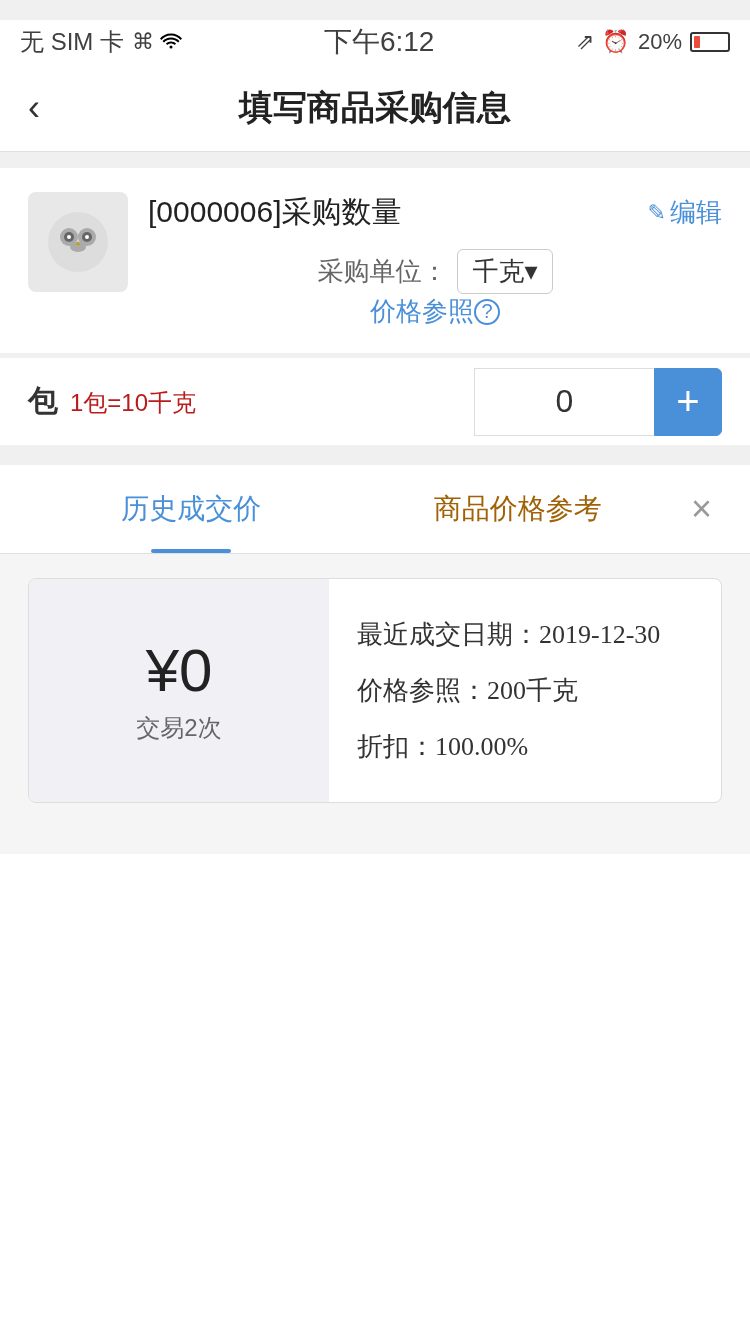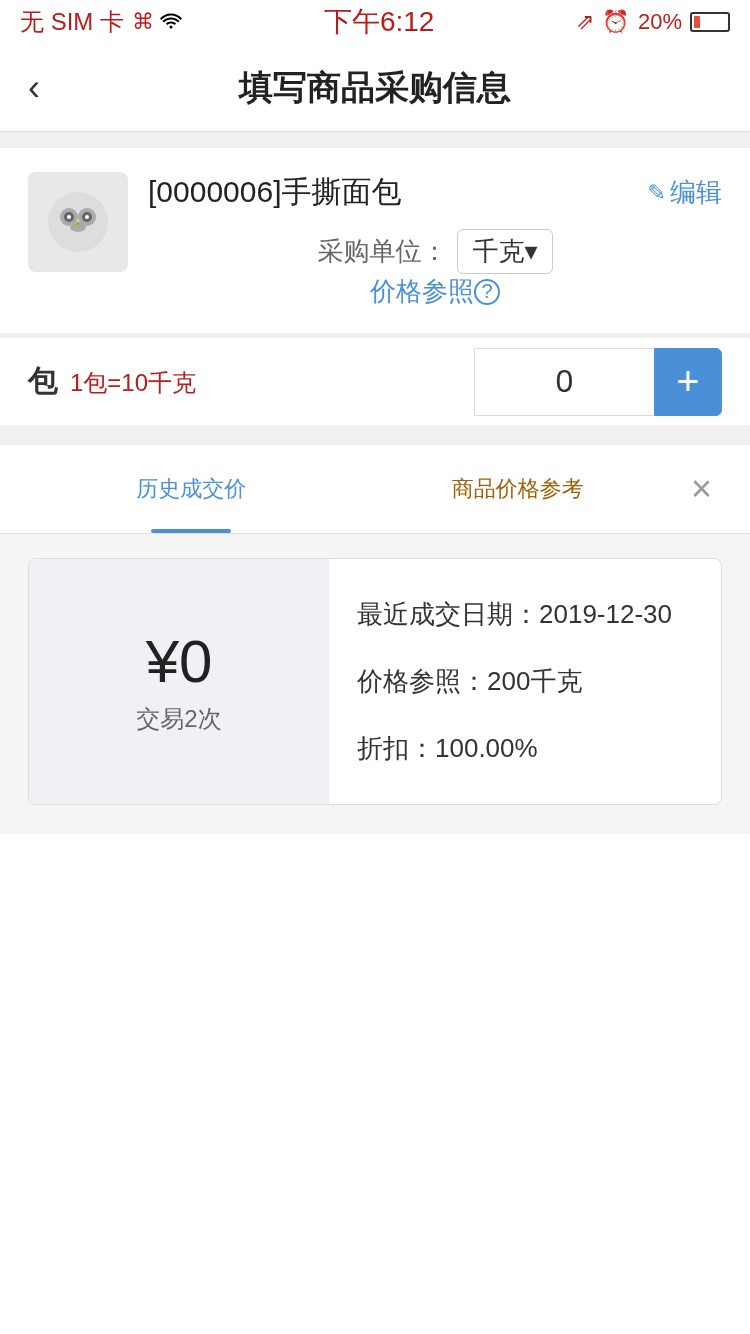--- a/index.html
+++ b/index.html
@@ -15,21 +15,22 @@
     
     .status-bar {
       width: 750px;
       height: 44px;
       background: #fff;
       display: flex;
       align-items: center;
       justify-content: space-between;
       padding: 0 20px;
       font-size: 24px;
-      color: #b91c1c;
+      color: #404040;
+      margin-top: 20px;
     }
     .status-left {
       display: flex;
       align-items: center;
       gap: 8px;
       font-size: 24px;
     }
     .status-center {
       font-size: 28px;
       font-weight: 500;
@@ -238,21 +239,21 @@
       padding: 0 28px;
       position: relative;
     }
     .tab-item {
       flex: 1;
       display: flex;
       flex-direction: column;
       align-items: center;
       justify-content: center;
       height: 88px;
-      font-size: 22px;
+      font-size: 28px;
       cursor: pointer;
       position: relative;
     }
     .tab-item.active {
       color: #4a90d9;
     }
     .tab-item.inactive {
       color: #a16207;
     }
     .tab-underline {
@@ -302,21 +303,22 @@
       font-size: 24px;
       color: #666;
       margin-top: 8px;
     }
     .history-details-block {
       flex: 1;
       padding: 36px 28px;
       display: flex;
       flex-direction: column;
       justify-content: center;
-      gap: 28px;
+      gap: 17px;
+      font-family: Liberation Serif, serif;
     }
     .detail-line {
       font-size: 26px;
       color: #333;
       line-height: 1.5;
     }
 
     
     .bottom-area {
       background: #fff;
@@ -370,21 +372,21 @@
         <circle cx="44" cy="30" r="5" fill="#666"></circle>
         <circle cx="26" cy="30" r="2" fill="#fff"></circle>
         <circle cx="44" cy="30" r="2" fill="#fff"></circle>
         <ellipse cx="35" cy="40" rx="8" ry="5" fill="#aaa"></ellipse>
         <polygon points="35,34 33,38 37,38" fill="#c8a000"></polygon>
       </svg>
     </div>
     <div class="product-info">
       <div class="product-name-row">
         <span class="product-name">
-          <span>[0000006]</span><span>手撕面包</span>
+          <span>[0000006]</span><span>采购数量</span>
         </span>
         <span class="edit-btn">
           <span class="edit-icon">✎</span>
           <span>编辑</span>
         </span>
       </div>
       <div class="purchase-unit-row">
         <div style="display:flex;align-items:center;">
           <span class="purchase-unit-label">采购单位：</span>
           <span class="unit-selector">

